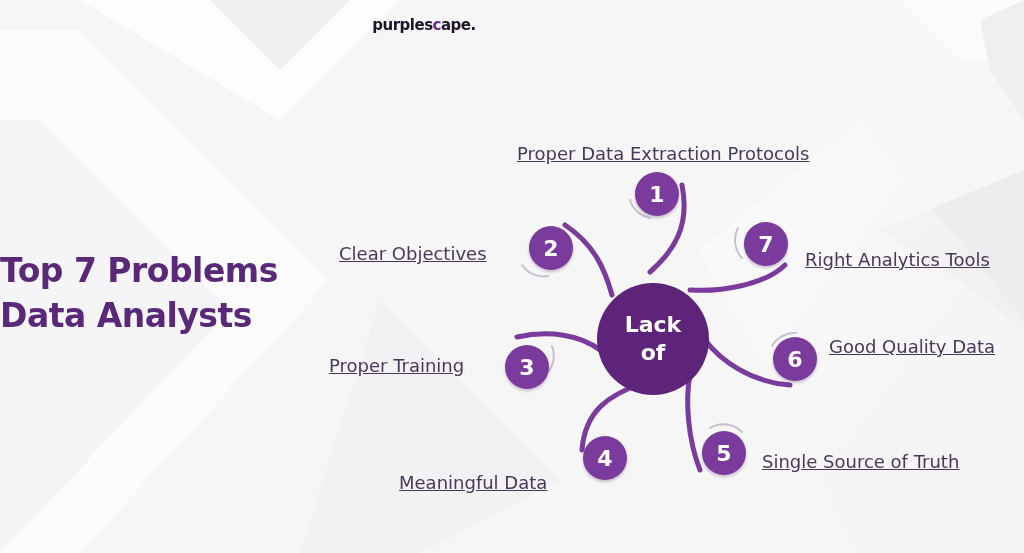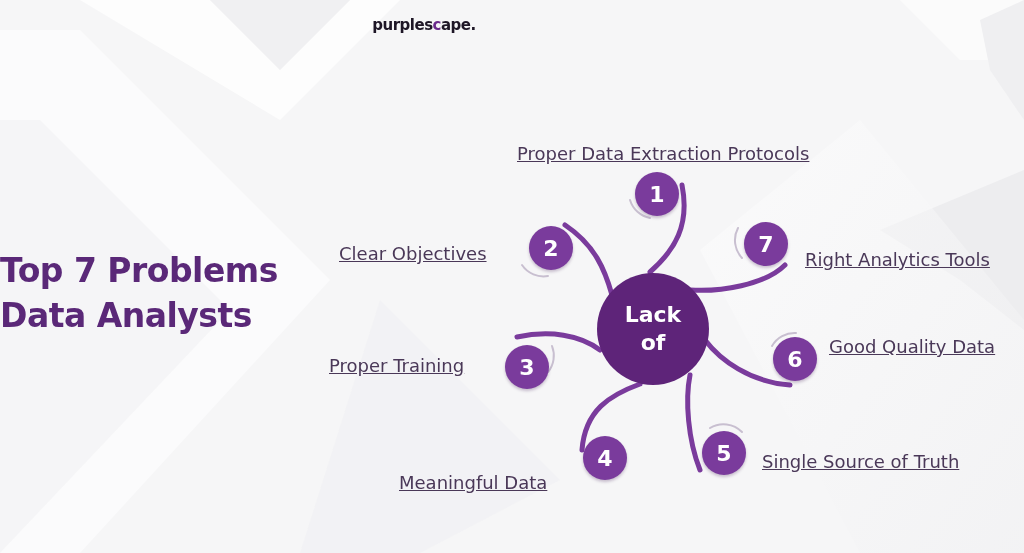--- a/index.html
+++ b/index.html
@@ -26,21 +26,21 @@
       position: absolute; font-family: "DejaVu Sans", sans-serif;
       font-size: 18px; color: #4a3858; white-space: nowrap; line-height: 22px; text-decoration: underline;
     }
     .node {
       position: absolute; width: 44px; height: 44px; border-radius: 50%;
       background: #7a3b9c; color: #fff; font-family: "DejaVu Sans", sans-serif;
       font-weight: 700; font-size: 22px; display: flex; align-items: center; justify-content: center;
       box-shadow: 0 2px 3px rgba(60,20,80,0.25);
     }
     .center {
-      position: absolute; left: 597px; top: 273px; width: 112px; height: 112px;
+      position: absolute; left: 597px; top: 283px; width: 112px; height: 112px;
       border-radius: 50%; background: #5e2479; color: #fff;
       font-family: "DejaVu Sans", sans-serif; font-weight: 700; font-size: 22px;
       line-height: 28px; display: flex; flex-direction: column; align-items: center; justify-content: center;
     }
   </style>
 </head>
 <body>
 
 <svg class="bg" width="1024" height="553" viewBox="0 0 1024 553">
   <defs>

